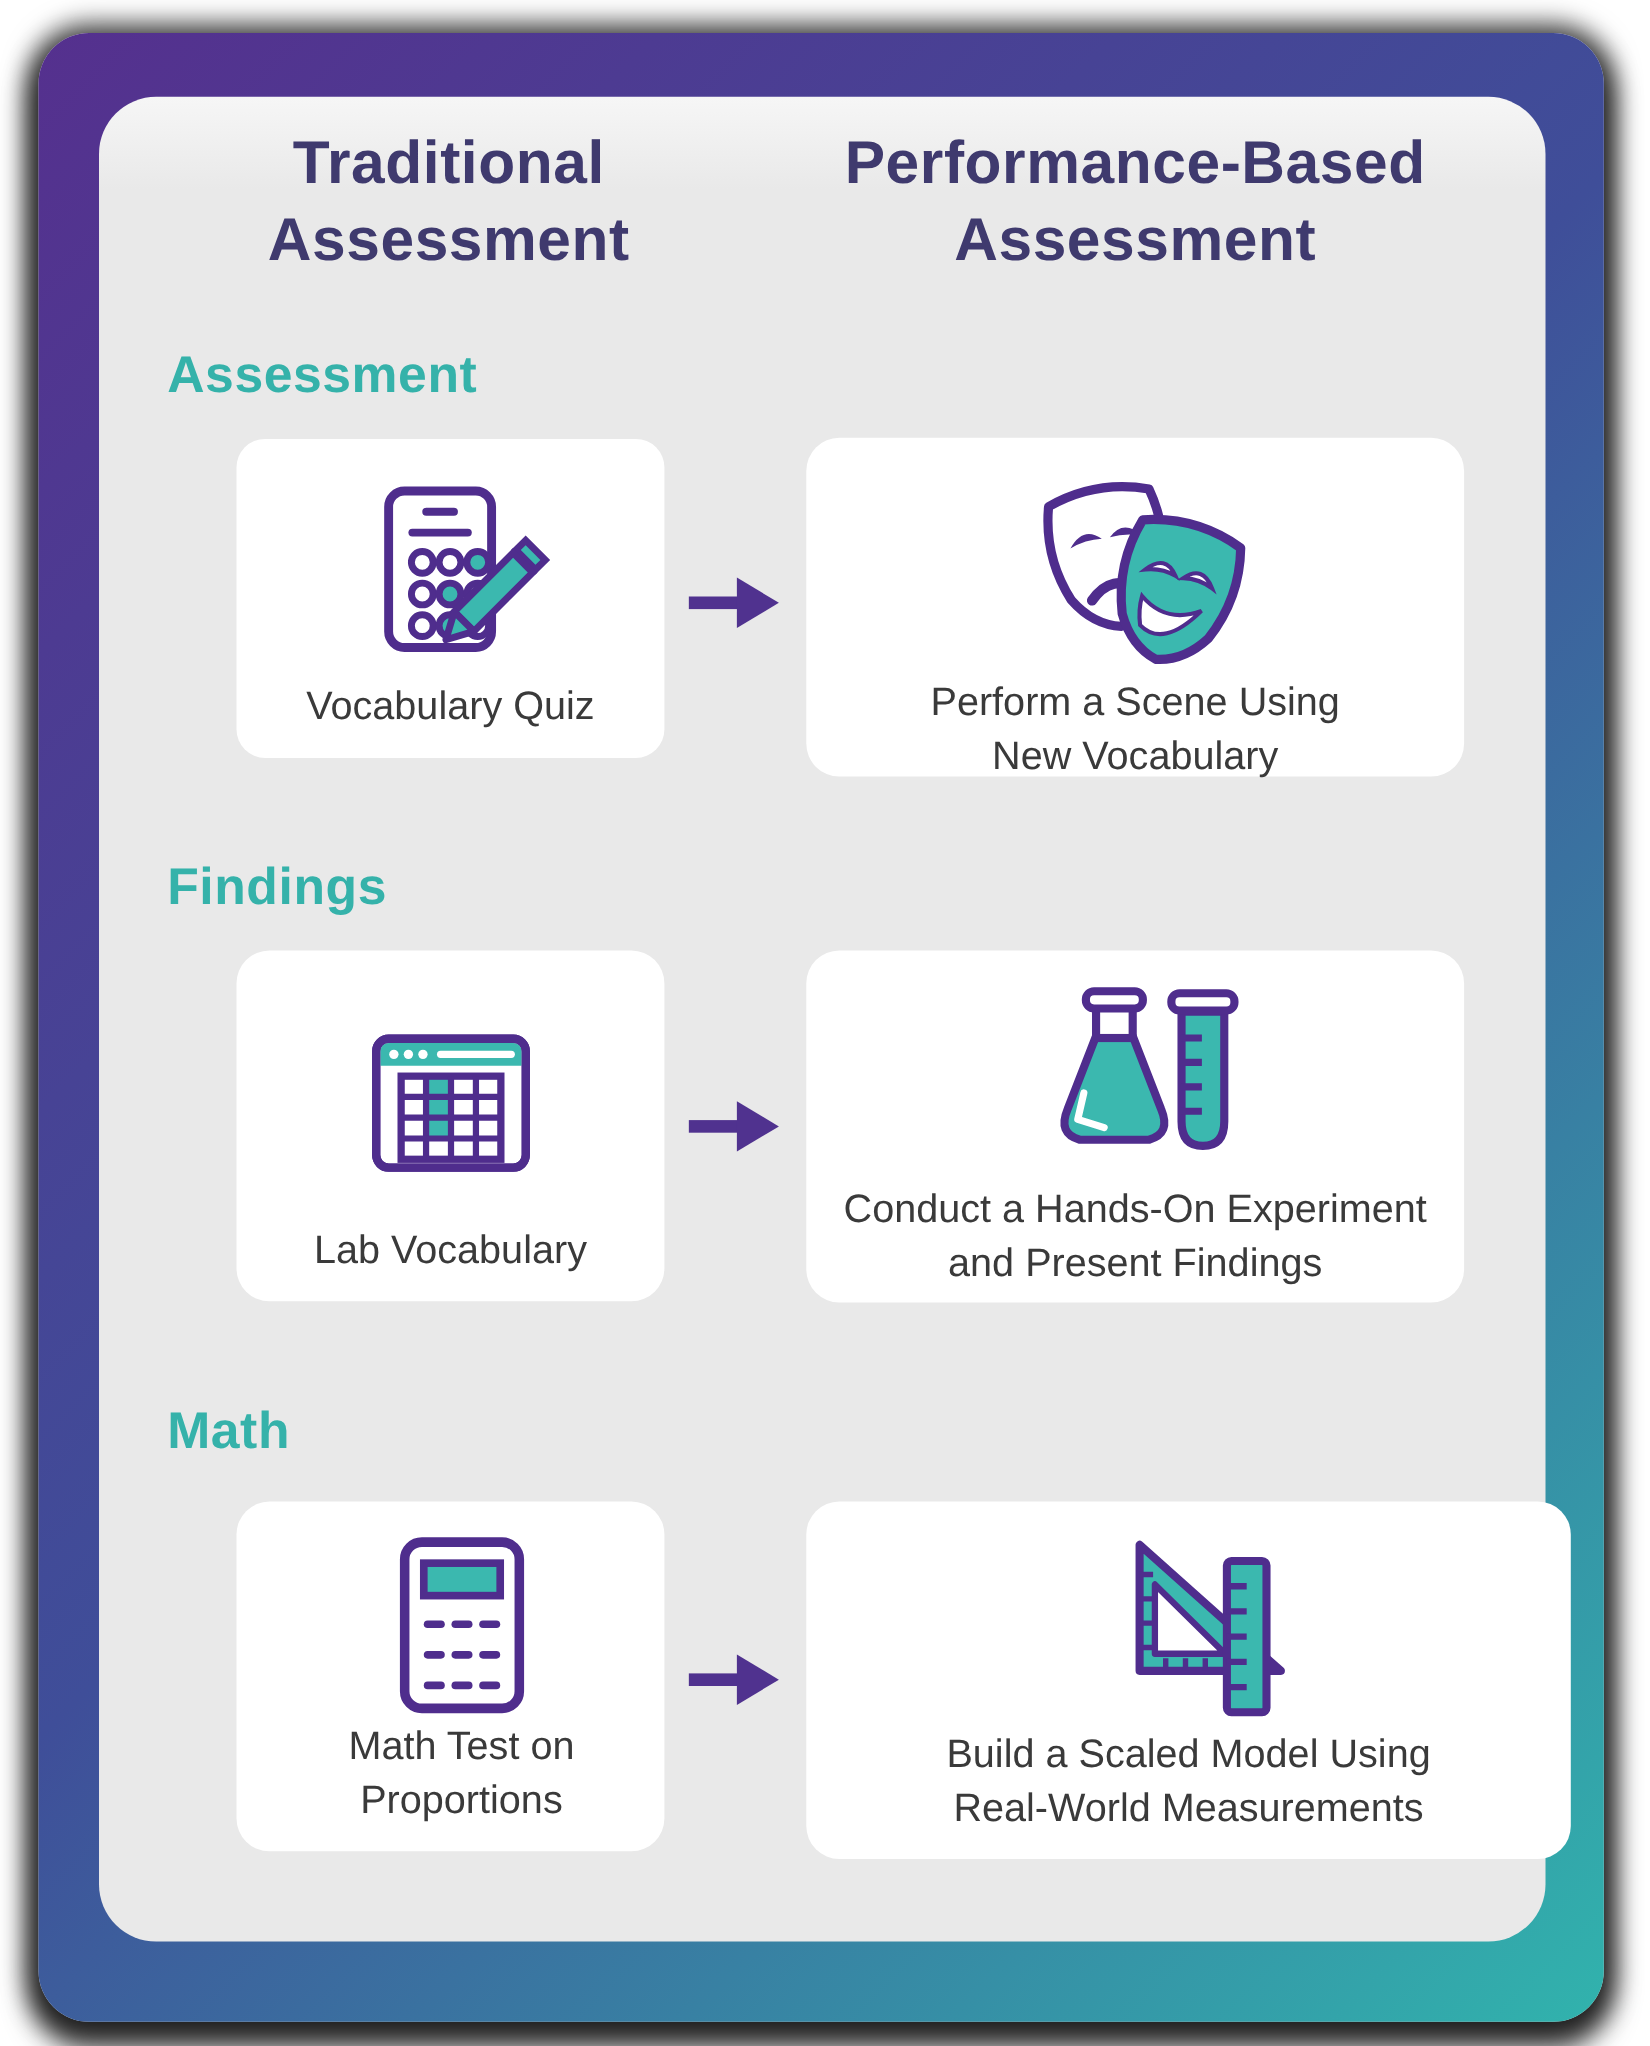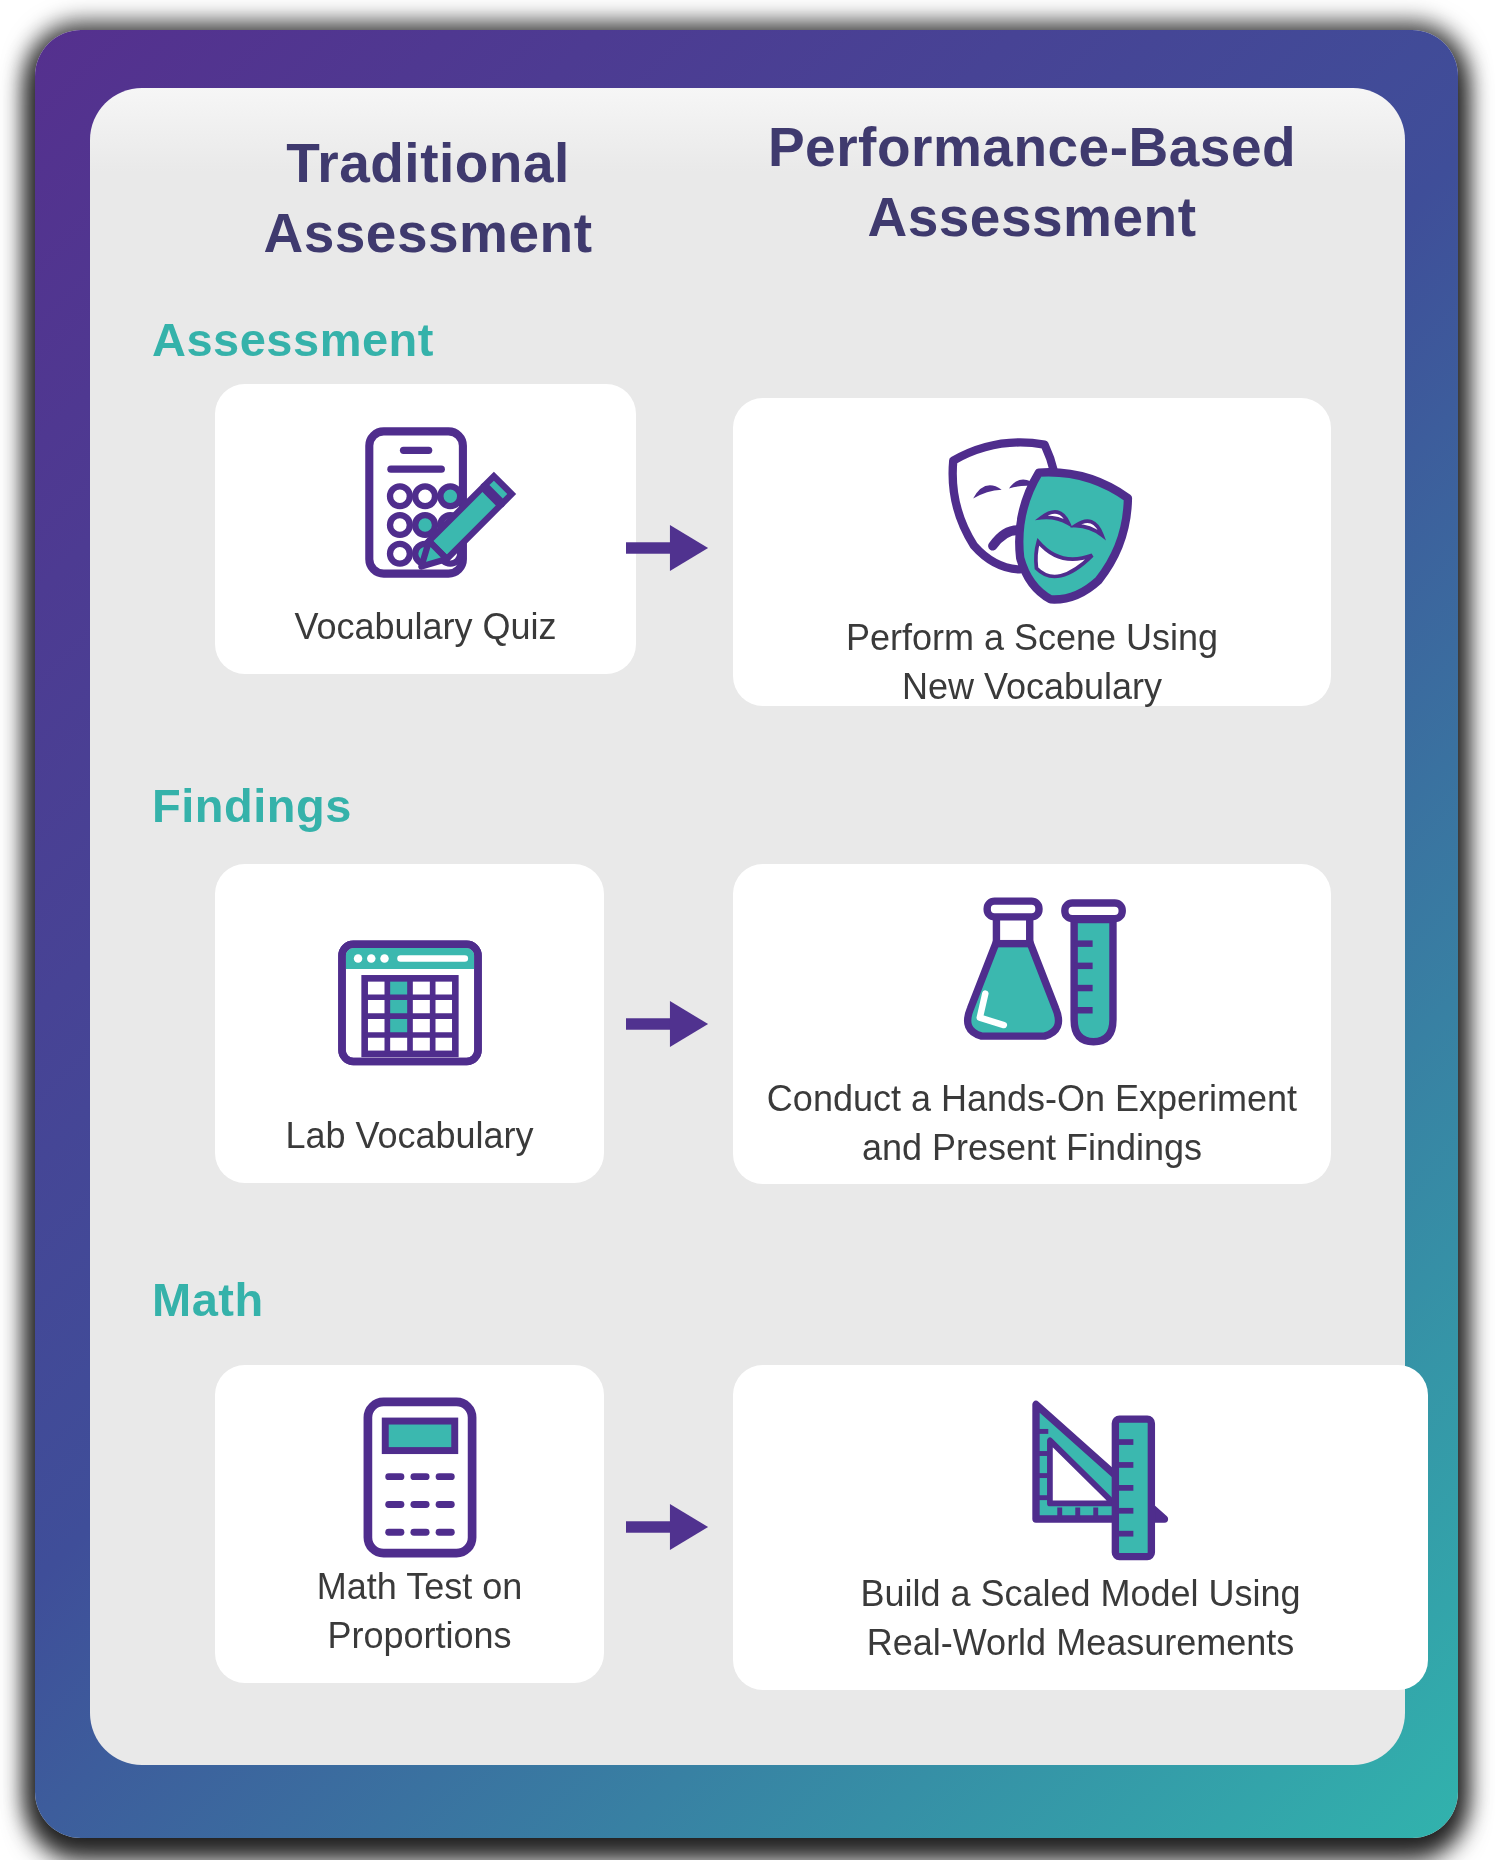--- a/index.html
+++ b/index.html
@@ -8,35 +8,35 @@
   .frame{position:absolute;left:35px;top:30px;width:1423px;height:1808px;
          border-radius:46px;
          background:linear-gradient(135deg,#55308E 0%,#3F4E99 48%,#31B3AD 100%);
          box-shadow:0 0 22px 10px rgba(0,0,0,0.60), 0 16px 24px 8px rgba(0,0,0,0.72);}
   .panel{position:absolute;left:90px;top:88px;width:1315px;height:1677px;
          border-radius:52px;background:linear-gradient(180deg,#f6f6f6 0%,#e9e9e9 5%);}
   .col-header{position:absolute;top:112px;width:600px;text-align:center;
               font-size:55px;line-height:1.28;font-weight:bold;color:#3F3A6E;
               letter-spacing:0.5px;}
   .col-header span{display:block;white-space:nowrap;}
-  #col-header-traditional{left:128px;margin-top:16px;}
+  #col-header-traditional{left:108px;}
   #col-header-performance{left:732px;}
   .section-heading{position:absolute;left:152px;font-size:47px;font-weight:bold;
                    color:#35B2AA;letter-spacing:0.5px;white-space:nowrap;}
   #heading-vocabulary{top:312px;}
   #heading-science{top:778px;}
   #heading-math{top:1272px;}
   .card{position:absolute;background:#ffffff;border-radius:30px;
         display:flex;flex-direction:column;align-items:center;
         justify-content:space-between;padding:26px 10px 22px;box-sizing:border-box;}
   .card .icon-wrap{flex:1;display:flex;align-items:center;justify-content:center;}
   .card-label{font-size:36px;line-height:1.36;color:#3A3A3A;text-align:center;}
   .card-label span{display:block;white-space:nowrap;}
   
-  #card-vocab-trad{left:215px;top:384px;width:421px;height:290px;}
+  #card-vocab-trad{left:215px;top:399px;width:389px;height:290px;border-radius:26px;}
   #card-vocab-perf{left:733px;top:398px;width:598px;height:308px;}
   #card-sci-trad{left:215px;top:864px;width:389px;height:319px;}
   #card-sci-perf{left:733px;top:864px;width:598px;height:320px;justify-content:space-between;}
   #card-math-trad{left:215px;top:1365px;width:389px;height:318px;padding-left:30px;}
   #card-math-perf{left:733px;top:1365px;width:695px;height:325px;}
   .arrow{position:absolute;left:626px;width:84px;height:58px;}
   #arrow-vocab{top:519px;}
   #arrow-sci{top:995px;}
   #arrow-math{top:1498px;}
 </style>

